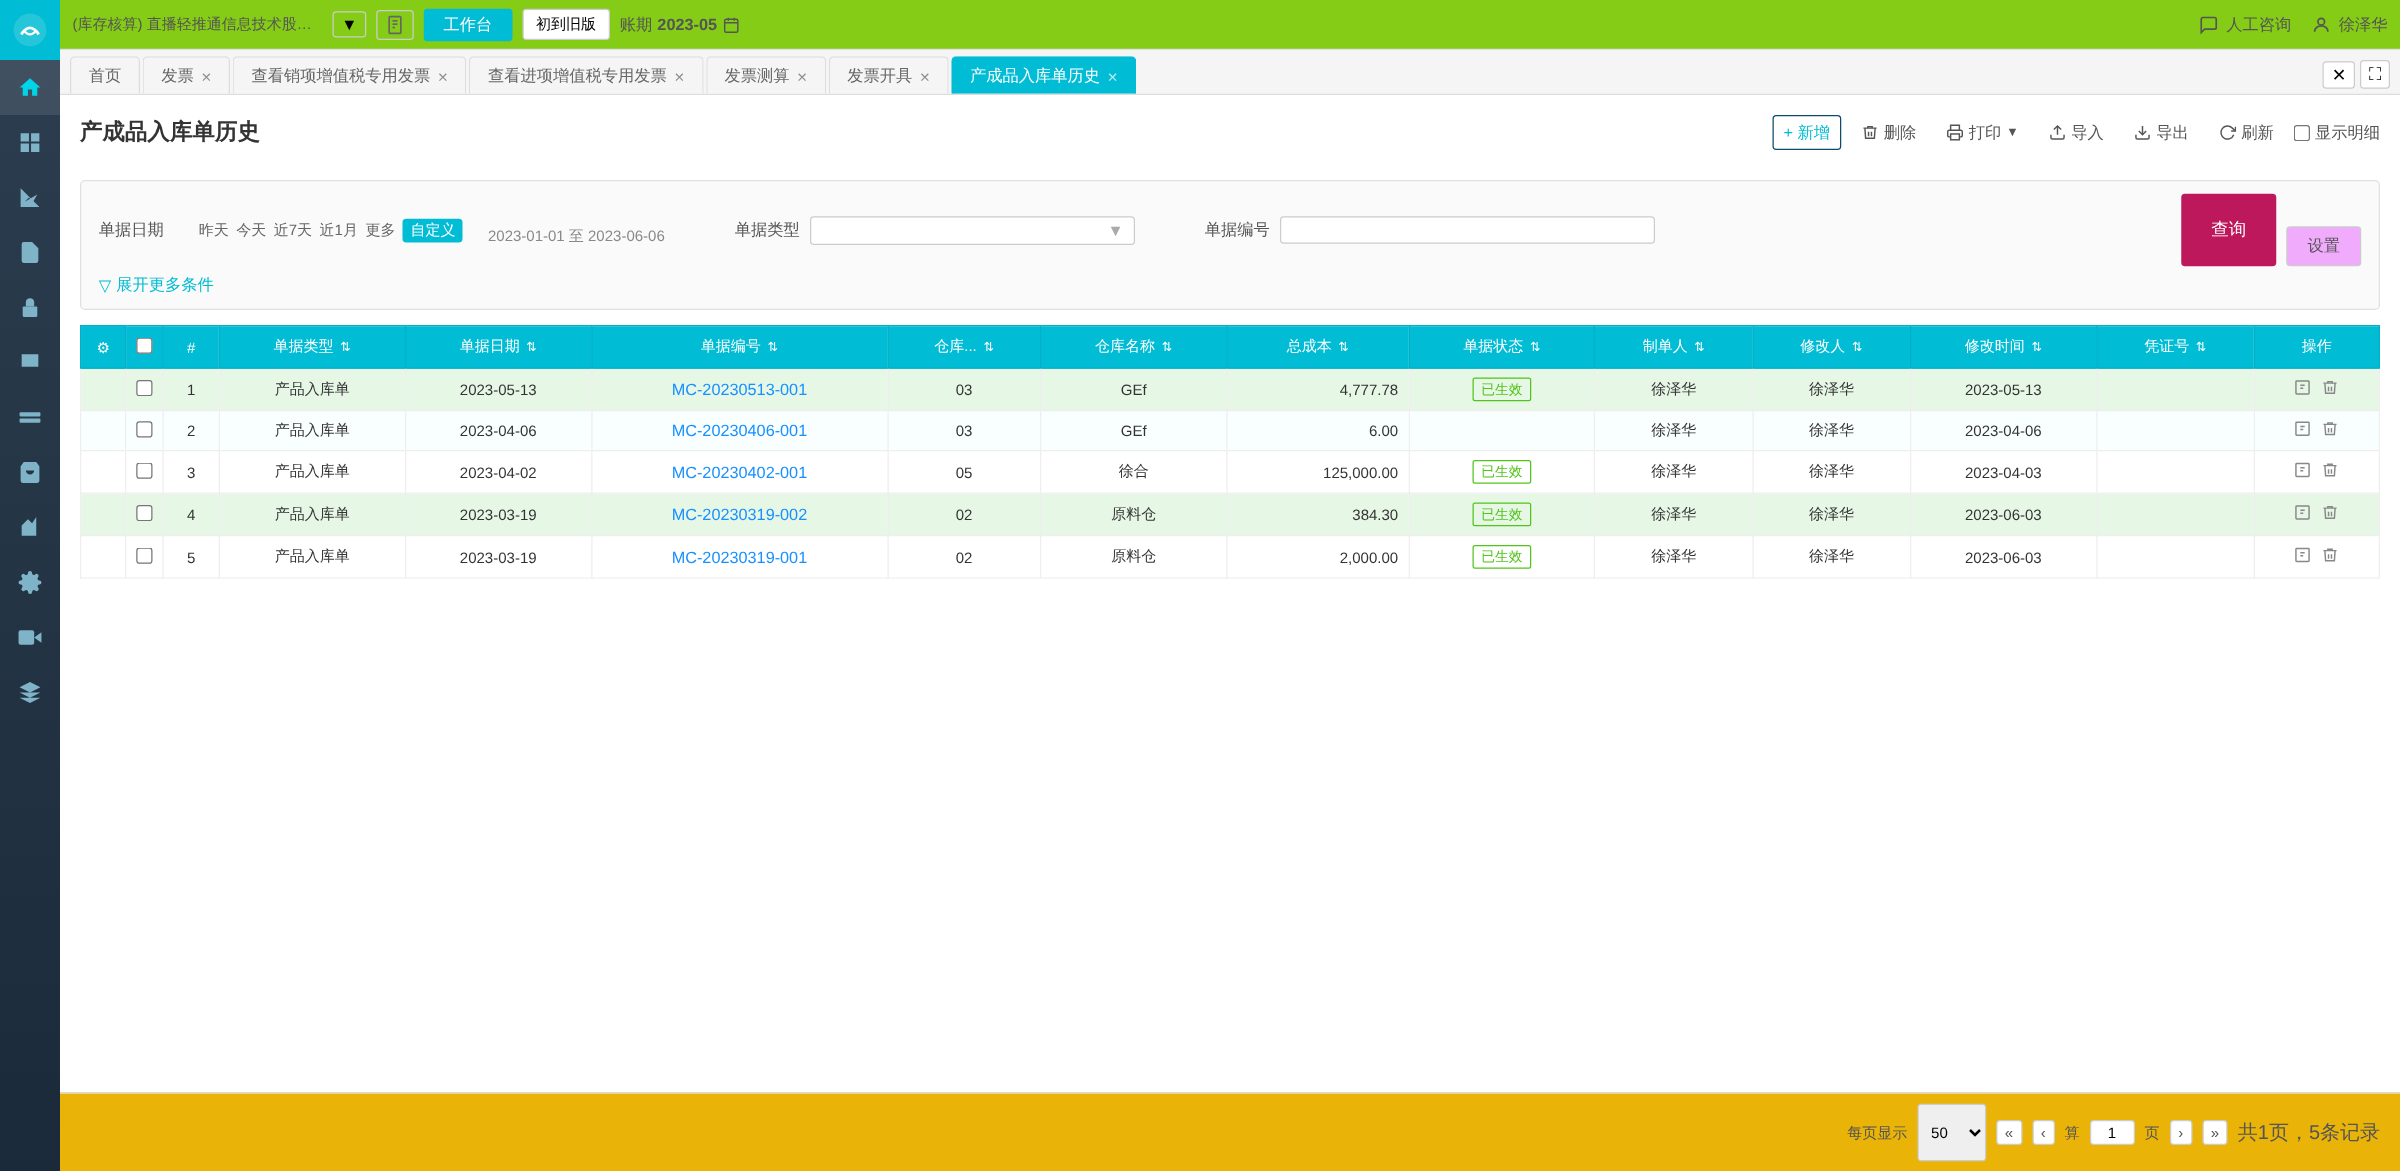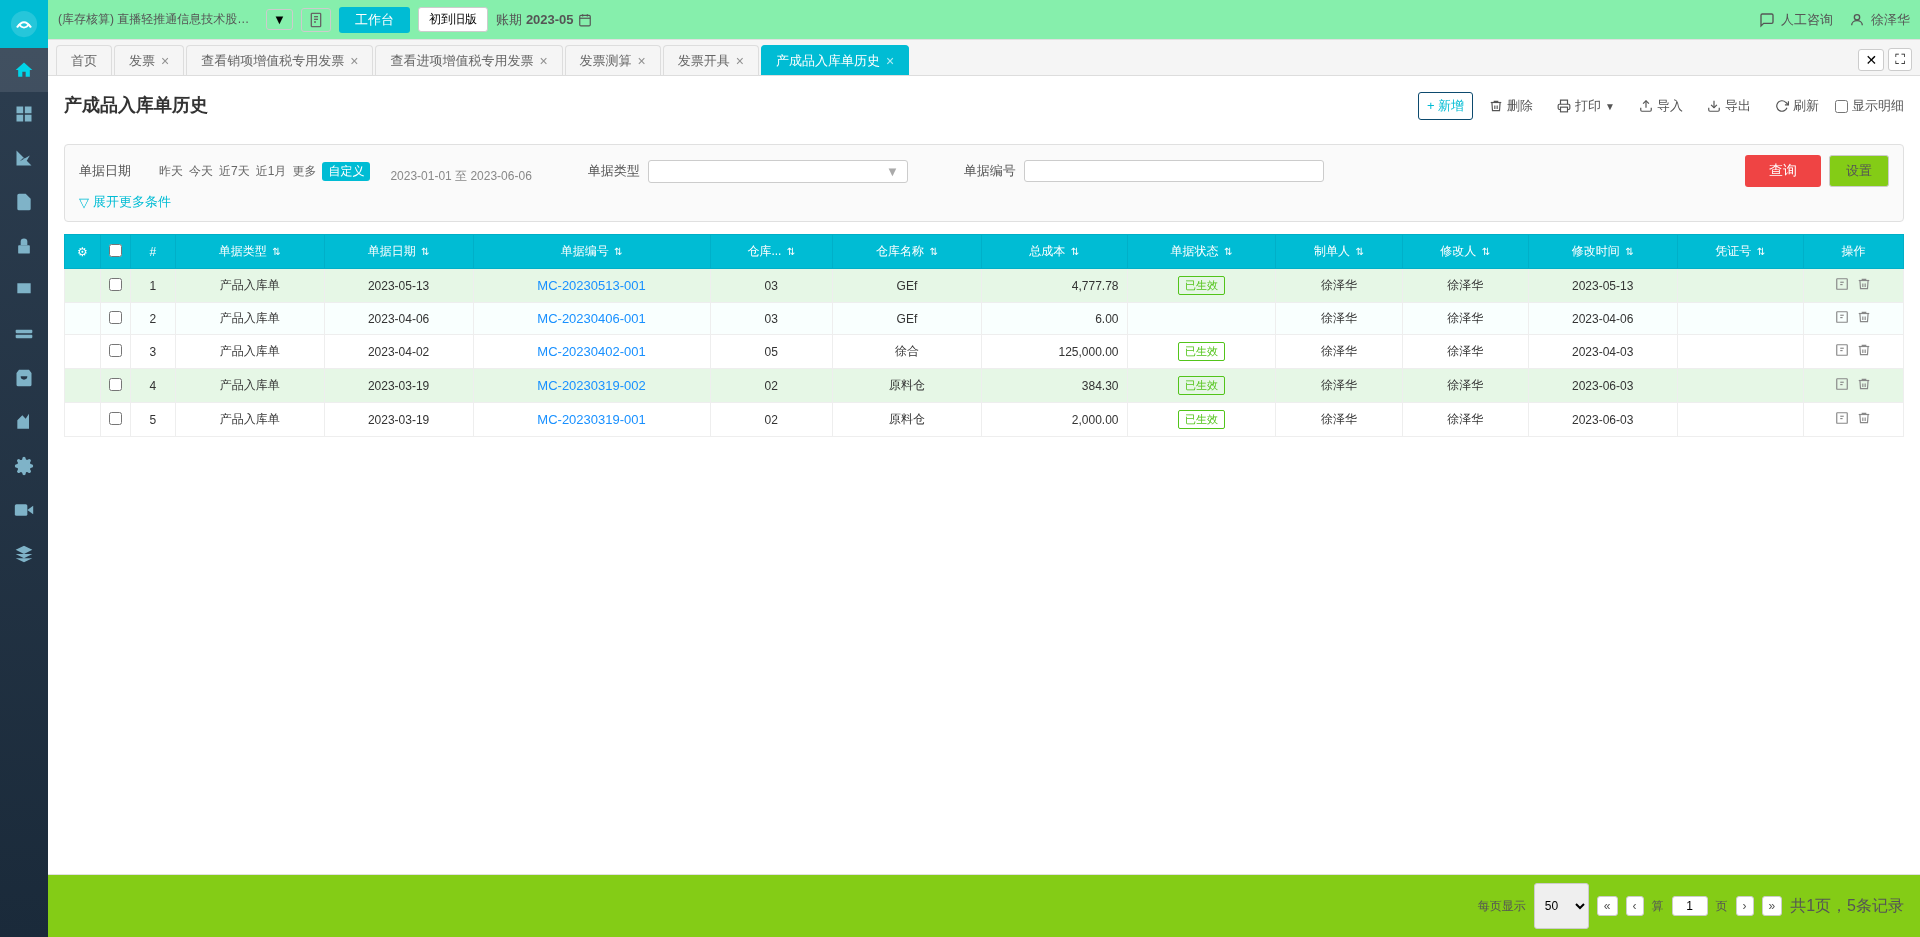--- a/index.html
+++ b/index.html
@@ -11,21 +11,21 @@
     .sidebar-logo svg { width: 28px; height: 28px; }
     .sidebar-item { width: 48px; height: 44px; display: flex; align-items: center; justify-content: center; cursor: pointer; color: #8aa; position: relative; }
     .sidebar-item:hover, .sidebar-item.active { background: rgba(255,255,255,0.1); }
     .sidebar-item svg { width: 20px; height: 20px; fill: #7fb3c8; }
     .sidebar-item.active svg { fill: #00d4e8; }
 
     
     .main { flex: 1; display: flex; flex-direction: column; overflow: hidden; }
 
     
-    .topbar { height: 40px; background: #86efac; border-bottom: 1px solid #e0e0e0; display: flex; align-items: center; padding: 0 10px; gap: 8px; flex-shrink: 0; }
+    .topbar { height: 40px; background: #84cc16; border-bottom: 1px solid #e0e0e0; display: flex; align-items: center; padding: 0 10px; gap: 8px; flex-shrink: 0; }
     .topbar-title { font-size: 12px; color: #555; max-width: 200px; overflow: hidden; text-overflow: ellipsis; white-space: nowrap; }
     .topbar-dropdown { border: 1px solid #ccc; border-radius: 3px; padding: 2px 6px; font-size: 12px; cursor: pointer; display: flex; align-items: center; gap: 4px; }
     .topbar-icon-btn { border: 1px solid #ccc; border-radius: 3px; padding: 3px 6px; cursor: pointer; display: flex; align-items: center; }
     .topbar-workbench { background: #00bcd4; color: #fff; border: none; border-radius: 3px; padding: 4px 16px; font-size: 13px; cursor: pointer; }
     .topbar-histbtn { border: 1px solid #ccc; border-radius: 3px; padding: 3px 10px; font-size: 12px; cursor: pointer; background: #fff; }
     .topbar-period { font-size: 12px; color: #555; display: flex; align-items: center; gap: 4px; }
     .topbar-right { margin-left: auto; display: flex; align-items: center; gap: 16px; }
     .topbar-user { display: flex; align-items: center; gap: 6px; font-size: 13px; color: #555; cursor: pointer; }
 
     
@@ -51,22 +51,22 @@
     .filter-bar { border: 1px solid #e0e0e0; border-radius: 4px; padding: 10px 14px; margin-bottom: 12px; background: #fafafa; }
     .filter-row { display: flex; align-items: center; gap: 16px; flex-wrap: wrap; }
     .filter-label { font-size: 13px; color: #555; white-space: nowrap; }
     .filter-date-links { display: flex; align-items: center; gap: 6px; padding-left: 12px; }
     .filter-date-link { font-size: 12px; color: #666; cursor: pointer; }
     .filter-date-link.custom { background: #00bcd4; color: #fff; border-radius: 3px; padding: 1px 6px; }
     .filter-date-range { font-size: 12px; color: #888; }
     .filter-input { border: 1px solid #ccc; border-radius: 3px; padding: 3px 8px; font-size: 12px; width: 160px; }
     .filter-select { border: 1px solid #ccc; border-radius: 3px; padding: 3px 8px; font-size: 12px; width: 200px; display: flex; align-items: center; justify-content: space-between; background: #fff; cursor: pointer; }
     .expand-more { display: flex; align-items: center; gap: 4px; color: #00bcd4; font-size: 13px; cursor: pointer; margin-top: 6px; }
-    .search-btn { background: #ef4444; color: #fff; border: none; border-radius: 3px; padding: 6px 24px; font-size: 14px; cursor: pointer; }
-    .reset-btn { background: #84cc16; color: #555; border: 1px solid #ccc; border-radius: 3px; padding: 6px 16px; font-size: 13px; cursor: pointer; }
+    .search-btn { background: #be185d; color: #fff; border: none; border-radius: 3px; padding: 6px 24px; font-size: 14px; cursor: pointer; }
+    .reset-btn { background: #f0abfc; color: #555; border: 1px solid #ccc; border-radius: 3px; padding: 6px 16px; font-size: 13px; cursor: pointer; margin-top: 26px; }
 
     
     .table-container { overflow: auto; }
     table { width: 100%; border-collapse: collapse; }
     thead tr { background: #00bcd4; color: #fff; }
     thead th { padding: 8px 8px; font-size: 12px; font-weight: normal; border: 1px solid #00afc8; text-align: center; white-space: nowrap; cursor: pointer; }
     thead th .sort-icons { display: inline-block; margin-left: 2px; font-size: 10px; }
     tbody tr { border-bottom: 1px solid #e8e8e8; }
     tbody tr:nth-child(odd) { background: #fff; }
     tbody tr:nth-child(even) { background: #f9fffe; }
@@ -78,21 +78,21 @@
     .action-icon { cursor: pointer; color: #888; font-size: 14px; }
     .settings-col { background: #00bcd4; }
     .checkbox-col { width: 30px; }
 
     
     .footer { border-top: 1px solid #e0e0e0; padding: 8px 14px; background: #fafafa; display: flex; align-items: center; gap: 16px; flex-shrink: 0; }
     .footer-total-label { font-size: 13px; color: #555; }
     .footer-total-value { font-size: 13px; color: #333; font-weight: bold; min-width: 200px; text-align: center; }
 
     
-    .pagination { border-top: 1px solid #e0e0e0; padding: 8px 16px; background: #84cc16; display: flex; align-items: center; justify-content: flex-end; gap: 8px; flex-shrink: 0; }
+    .pagination { border-top: 1px solid #e0e0e0; padding: 8px 16px; background: #eab308; display: flex; align-items: center; justify-content: flex-end; gap: 8px; flex-shrink: 0; }
     .pagination-label { font-size: 12px; color: #555; }
     .pagination-select { border: 1px solid #ccc; border-radius: 3px; padding: 14px 6px; font-size: 12px; }
     .pagination-btn { border: 1px solid #ccc; border-radius: 3px; background: #fff; padding: 2px 6px; cursor: pointer; font-size: 12px; color: #555; }
     .pagination-btn:disabled { color: #ccc; cursor: not-allowed; }
     .pagination-info { font-size: 16px; color: #555; }
     .pagination-input { border: 1px solid #ccc; border-radius: 3px; width: 36px; padding: 2px 4px; text-align: center; font-size: 12px; }
   </style>
 </head>
 <body>
 

